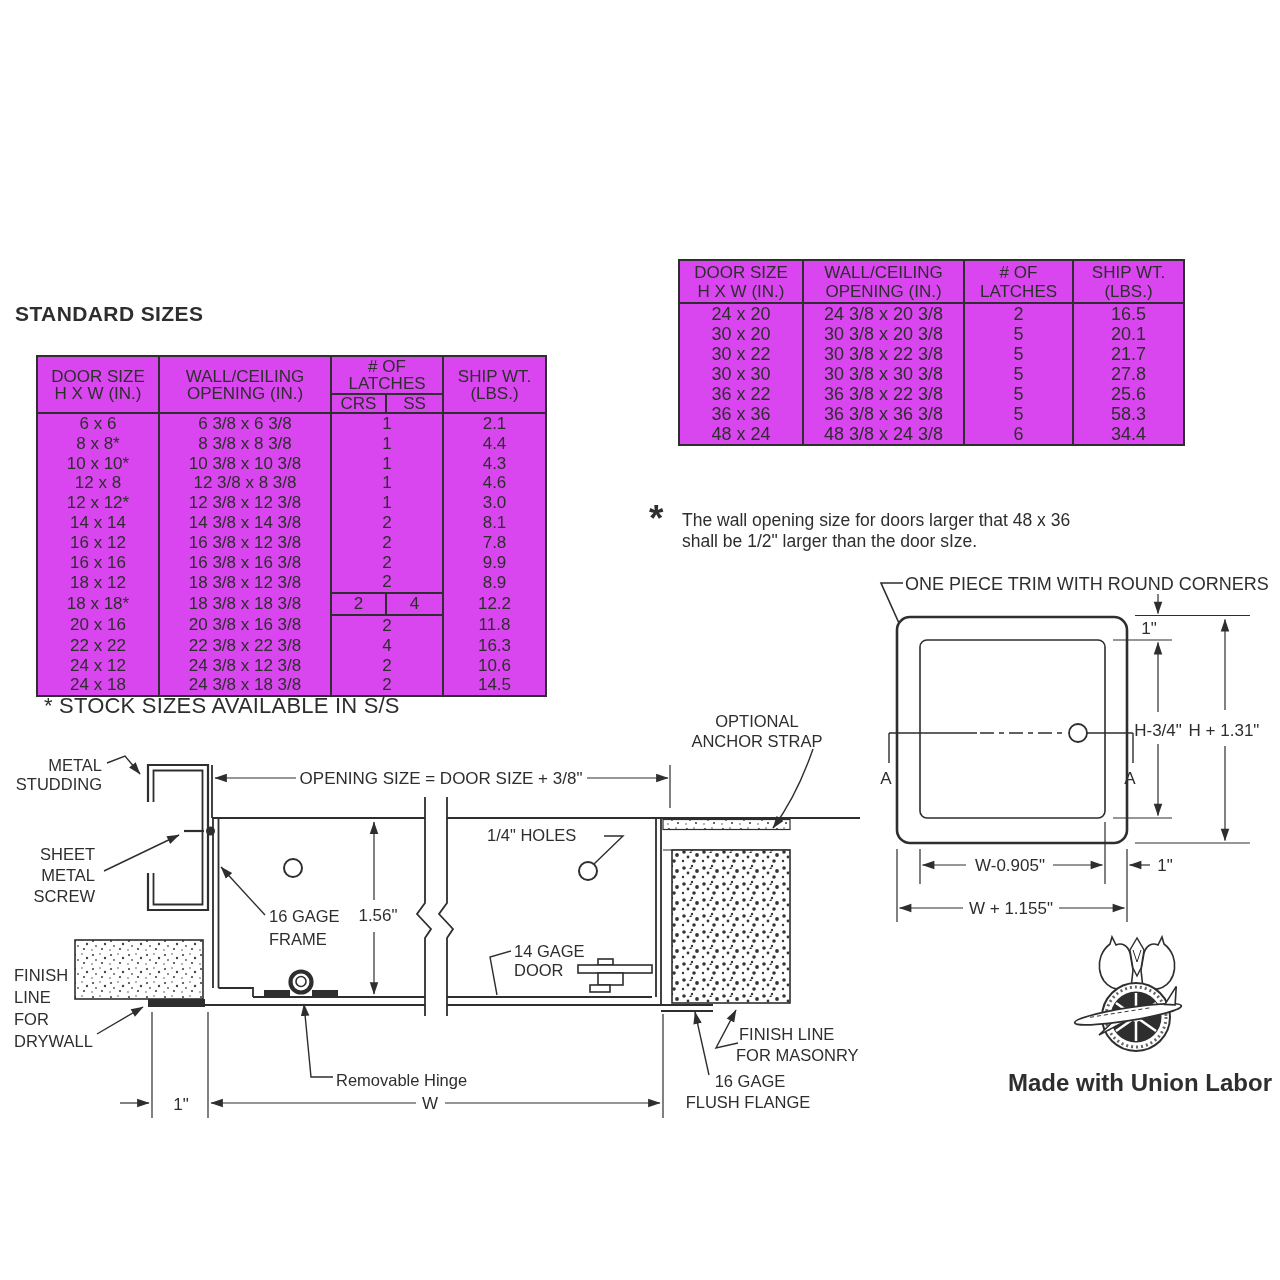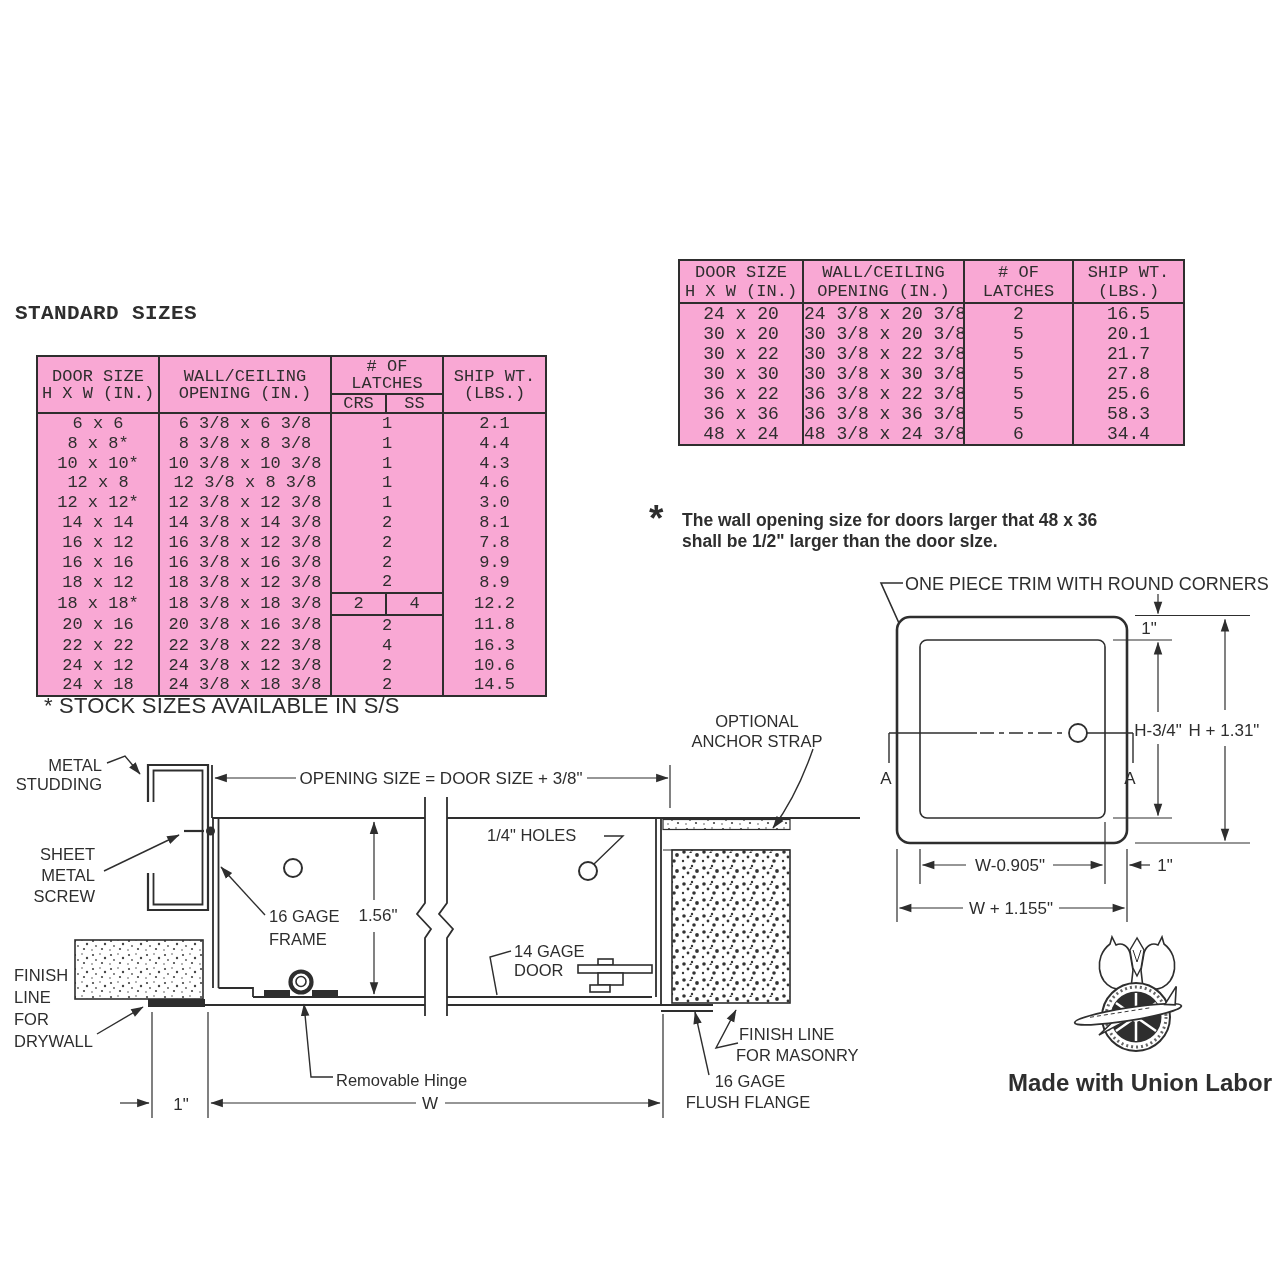--- a/index.html
+++ b/index.html
@@ -1,36 +1,36 @@
 <!DOCTYPE html>
 <html><head>
 <meta charset="utf-8">
 <style>
   html,body{margin:0;padding:0;background:#e8e8e8;}
   .page{position:relative;width:1280px;height:1280px;background:#ffffff;overflow:hidden;
         font-family:"Liberation Sans",sans-serif;color:#2e2e2e;}
-  .heading{position:absolute;left:15px;top:302px;font-family:Liberation Mono, monospace;
+  .heading{position:absolute;left:15px;top:302px;font-family:Liberation Sans, sans-serif;
            font-weight:bold;font-size:21px;letter-spacing:.4px;}
-  table.tbl{position:absolute;border-collapse:collapse;table-layout:fixed;background:#f9a8d4;font-family:Liberation Mono, monospace;}
+  table.tbl{position:absolute;border-collapse:collapse;table-layout:fixed;background:#d946ef;}
   .tbl th,.tbl td{font-weight:400;text-align:center;padding:0;white-space:nowrap;overflow:hidden;}
   #ltable{left:36px;top:355px;width:509px;border:2.4px solid #2e2e2e;}
   #rtable{left:678px;top:259px;width:505px;border:2.4px solid #2e2e2e;}
   .tbl thead{border-bottom:2.2px solid #2e2e2e;}
   .bL{border-left:2.2px solid #2e2e2e;}
   .bB{border-bottom:2.2px solid #2e2e2e;}
   #ltable th{font-size:17px;line-height:17px;}
   #ltable td{font-size:17px;height:19.8px;line-height:19.8px;}
   #rtable th{font-size:17px;line-height:19px;height:41px;}
   #rtable td{font-size:18px;height:20px;line-height:20px;margin-left:40px;}
   .latmain{height:36px;vertical-align:middle;}
   .sub{height:16px;font-size:16px;}
   .split-cell{border-top:2.2px solid #2e2e2e;border-bottom:2.2px solid #2e2e2e;}
   .fnote-left{position:absolute;left:44px;top:693px;font-size:22px;letter-spacing:.2px;}
   .note-star{position:absolute;left:649px;top:498px;font-size:37px;font-weight:bold;}
-  .note-text{position:absolute;left:682px;top:510px;font-size:17.5px;font-weight:bold;line-height:20.5px;}
+  .note-text{position:absolute;left:682px;top:510px;font-size:17.5px;font-weight:normal;line-height:20.5px;}
   svg.draw{position:absolute;left:0;top:540px;}
   svg text{font-family:"Liberation Sans",sans-serif;fill:#2e2e2e;}
   .lab{font-size:16.5px;}
   .dim{font-size:17px;}
   .ttl{font-size:18px;}
   .secA{font-size:17px;}
   .cap{font-size:24px;font-weight:bold;}
 </style>
 </head>
 <body>

